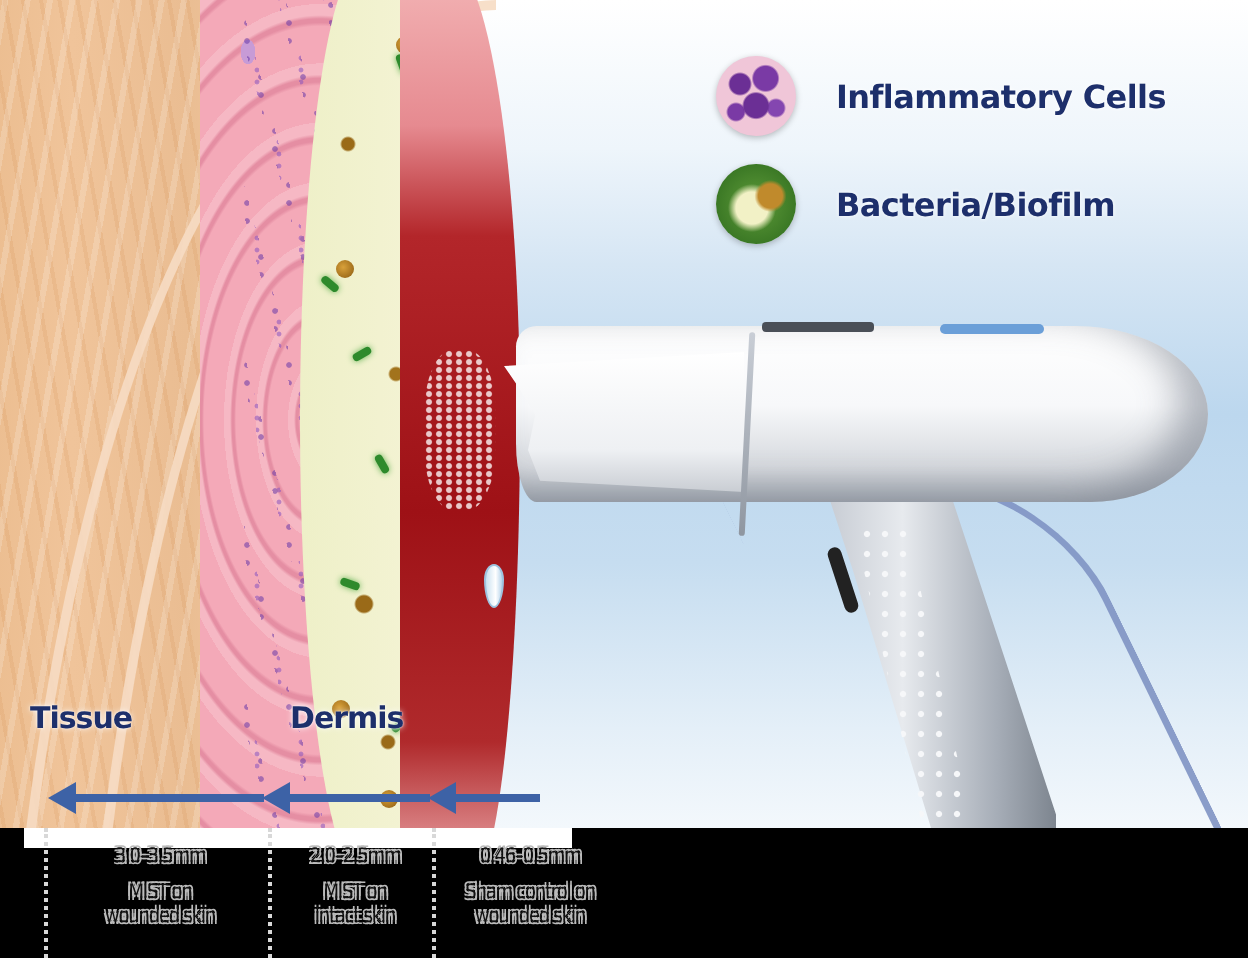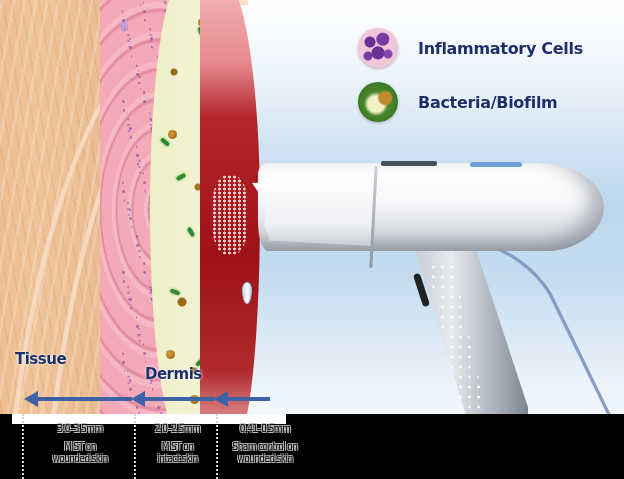--- a/index.html
+++ b/index.html
@@ -187,21 +187,21 @@
       <span class="legend-label">Inflammatory Cells</span>
     </div>
     <div class="legend-item" style="left:358px;top:82px;">
       <div class="legend-swatch swatch-bact"></div>
       <span class="legend-label">Bacteria/Biofilm</span>
     </div>
 
     <div class="layer-label" style="left:15px;top:351px;">
       <div>Tissue</div>
     </div>
-    <div class="layer-label" style="left:145px;top:366px;">Dermis</div>
+    <div class="layer-label" style="left:145px;top:351px;">Dermis</div>
 
     <div class="arrow" style="left:36px;top:397px;width:96px;"></div>
     <div class="arrow" style="left:143px;top:397px;width:72px;"></div>
     <div class="arrow" style="left:226px;top:397px;width:44px;"></div>
   </div>
 
   <div class="white-band"></div>
   <div class="dotted-line" style="left:22px;"></div>
   <div class="dotted-line" style="left:134px;"></div>
   <div class="dotted-line" style="left:216px;"></div>
@@ -211,18 +211,18 @@
     <div>MIST on</div>
     <div>wounded skin</div>
   </div>
 
   <div class="depth-label" style="left:140px;width:75px;">2.0–2.5mm</div>
   <div class="cond-label" style="left:140px;width:75px;">
     <div>MIST on</div>
     <div>intact skin</div>
   </div>
 
-  <div class="depth-label" style="left:220px;width:90px;">0.41–0.5mm</div>
+  <div class="depth-label" style="left:220px;width:90px;">0.46–0.5mm</div>
   <div class="cond-label" style="left:220px;width:90px;">
     <div>Sham control on</div>
     <div>wounded skin</div>
   </div>
 </div>
 
 </body></html>

